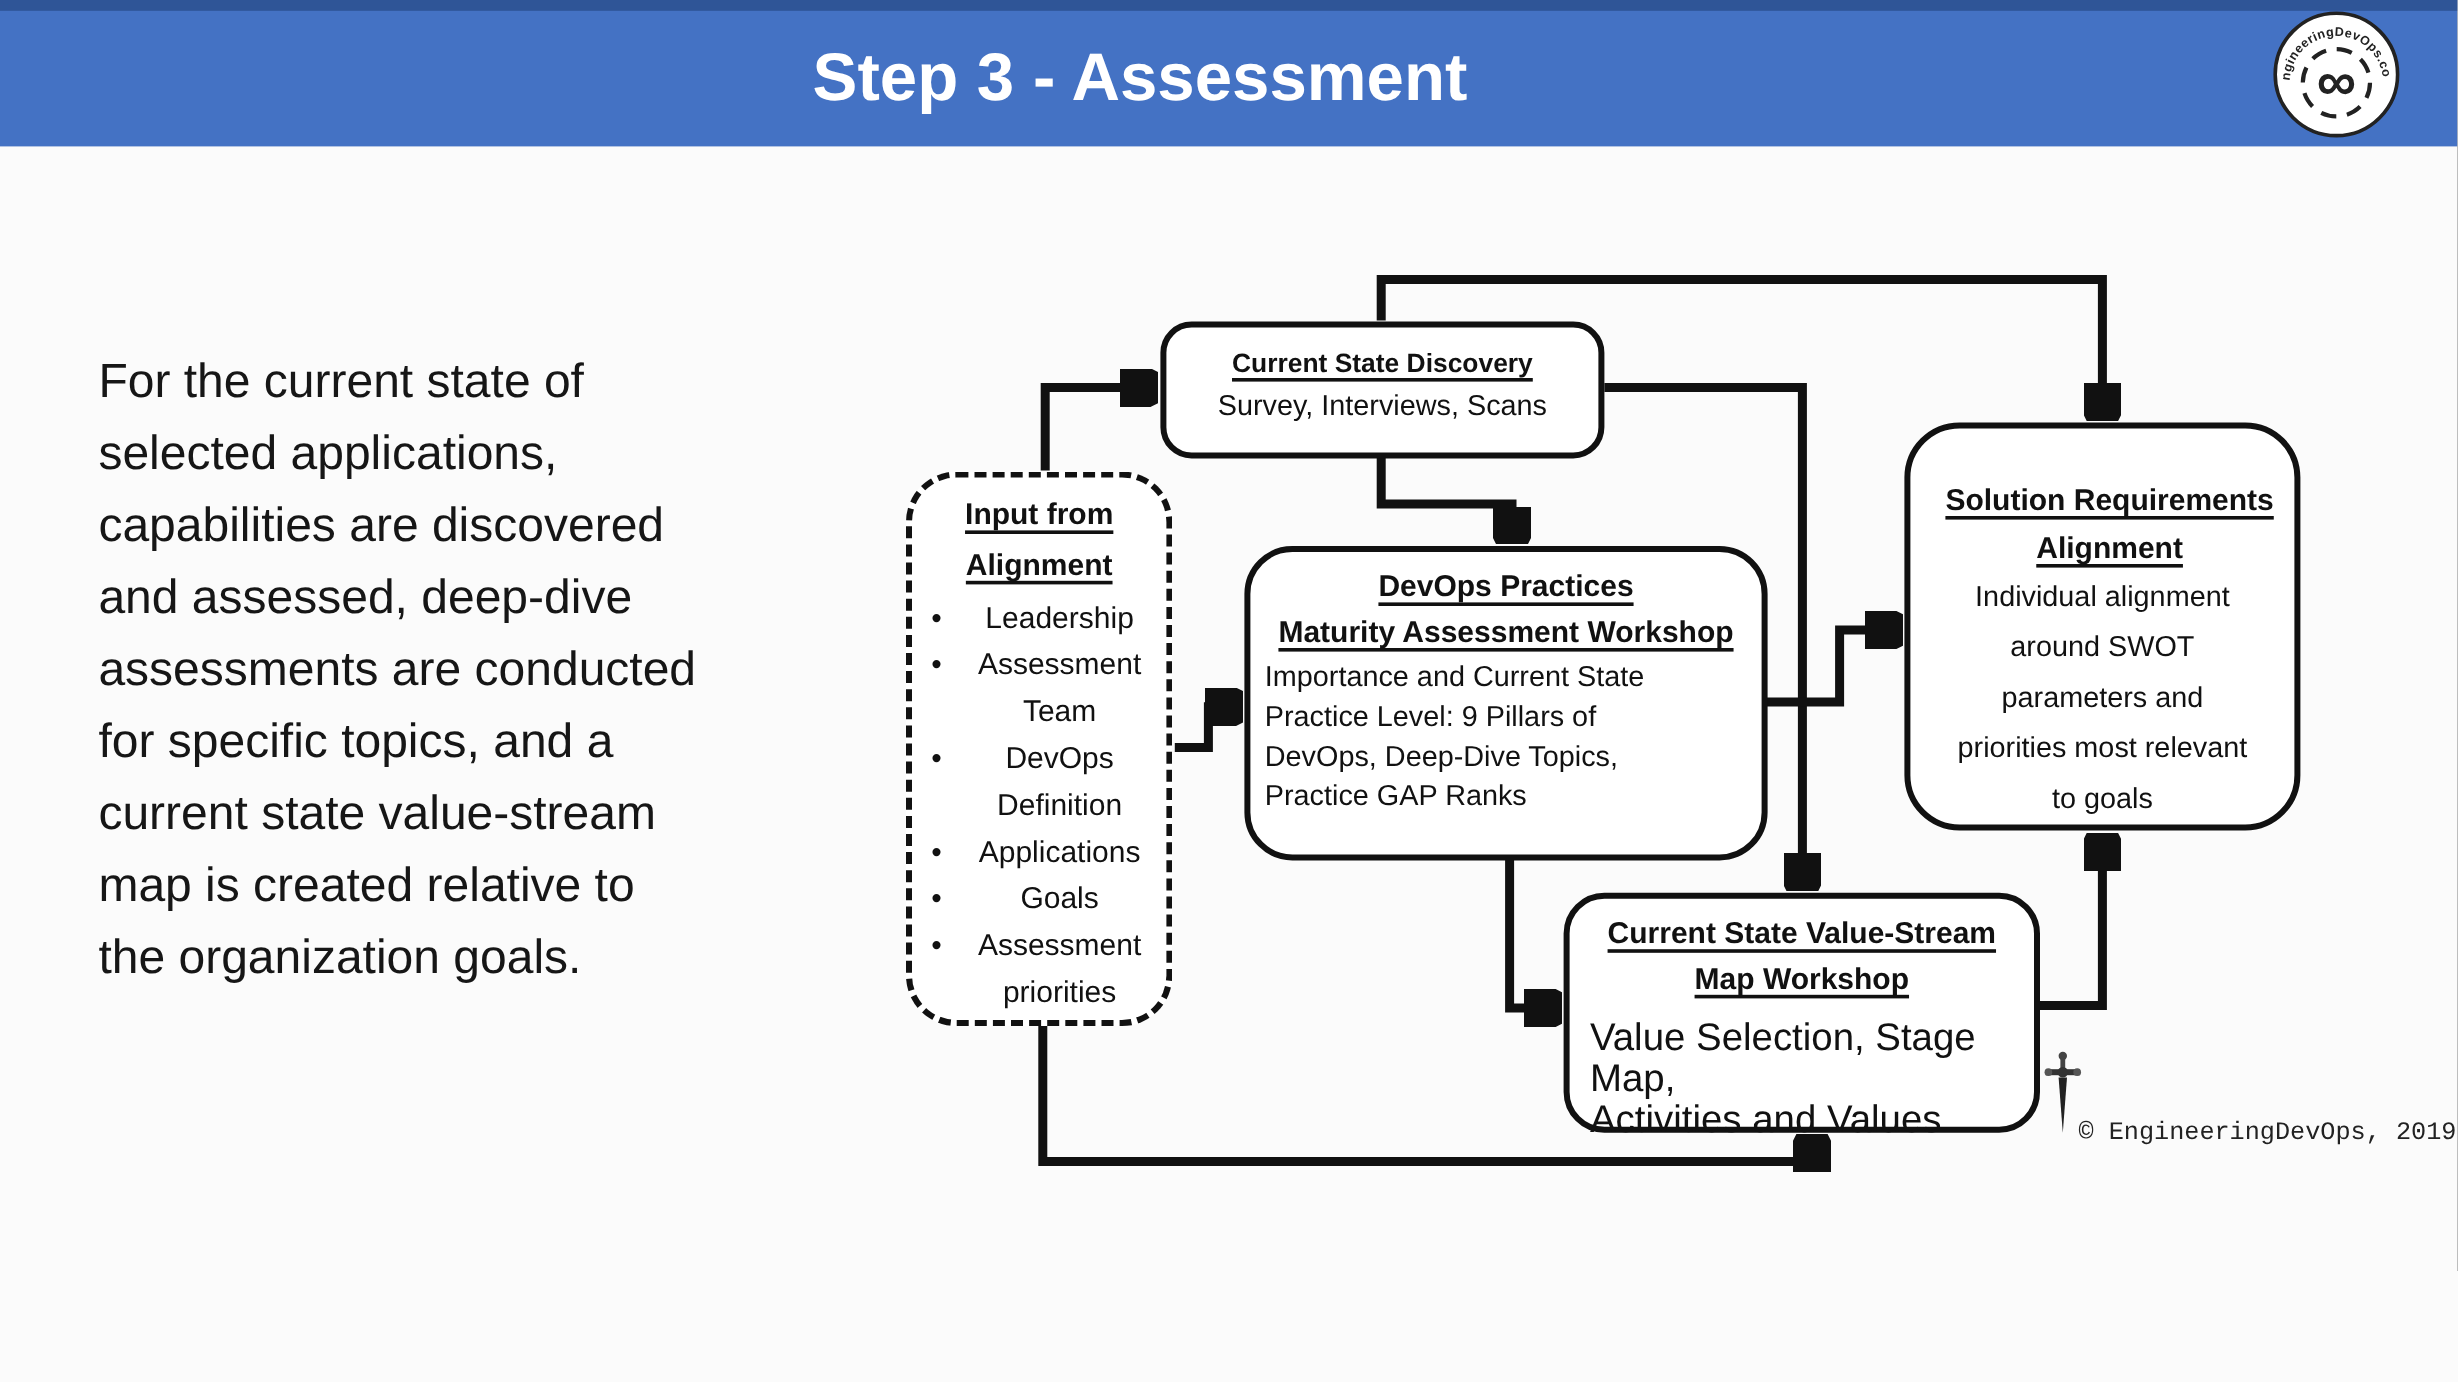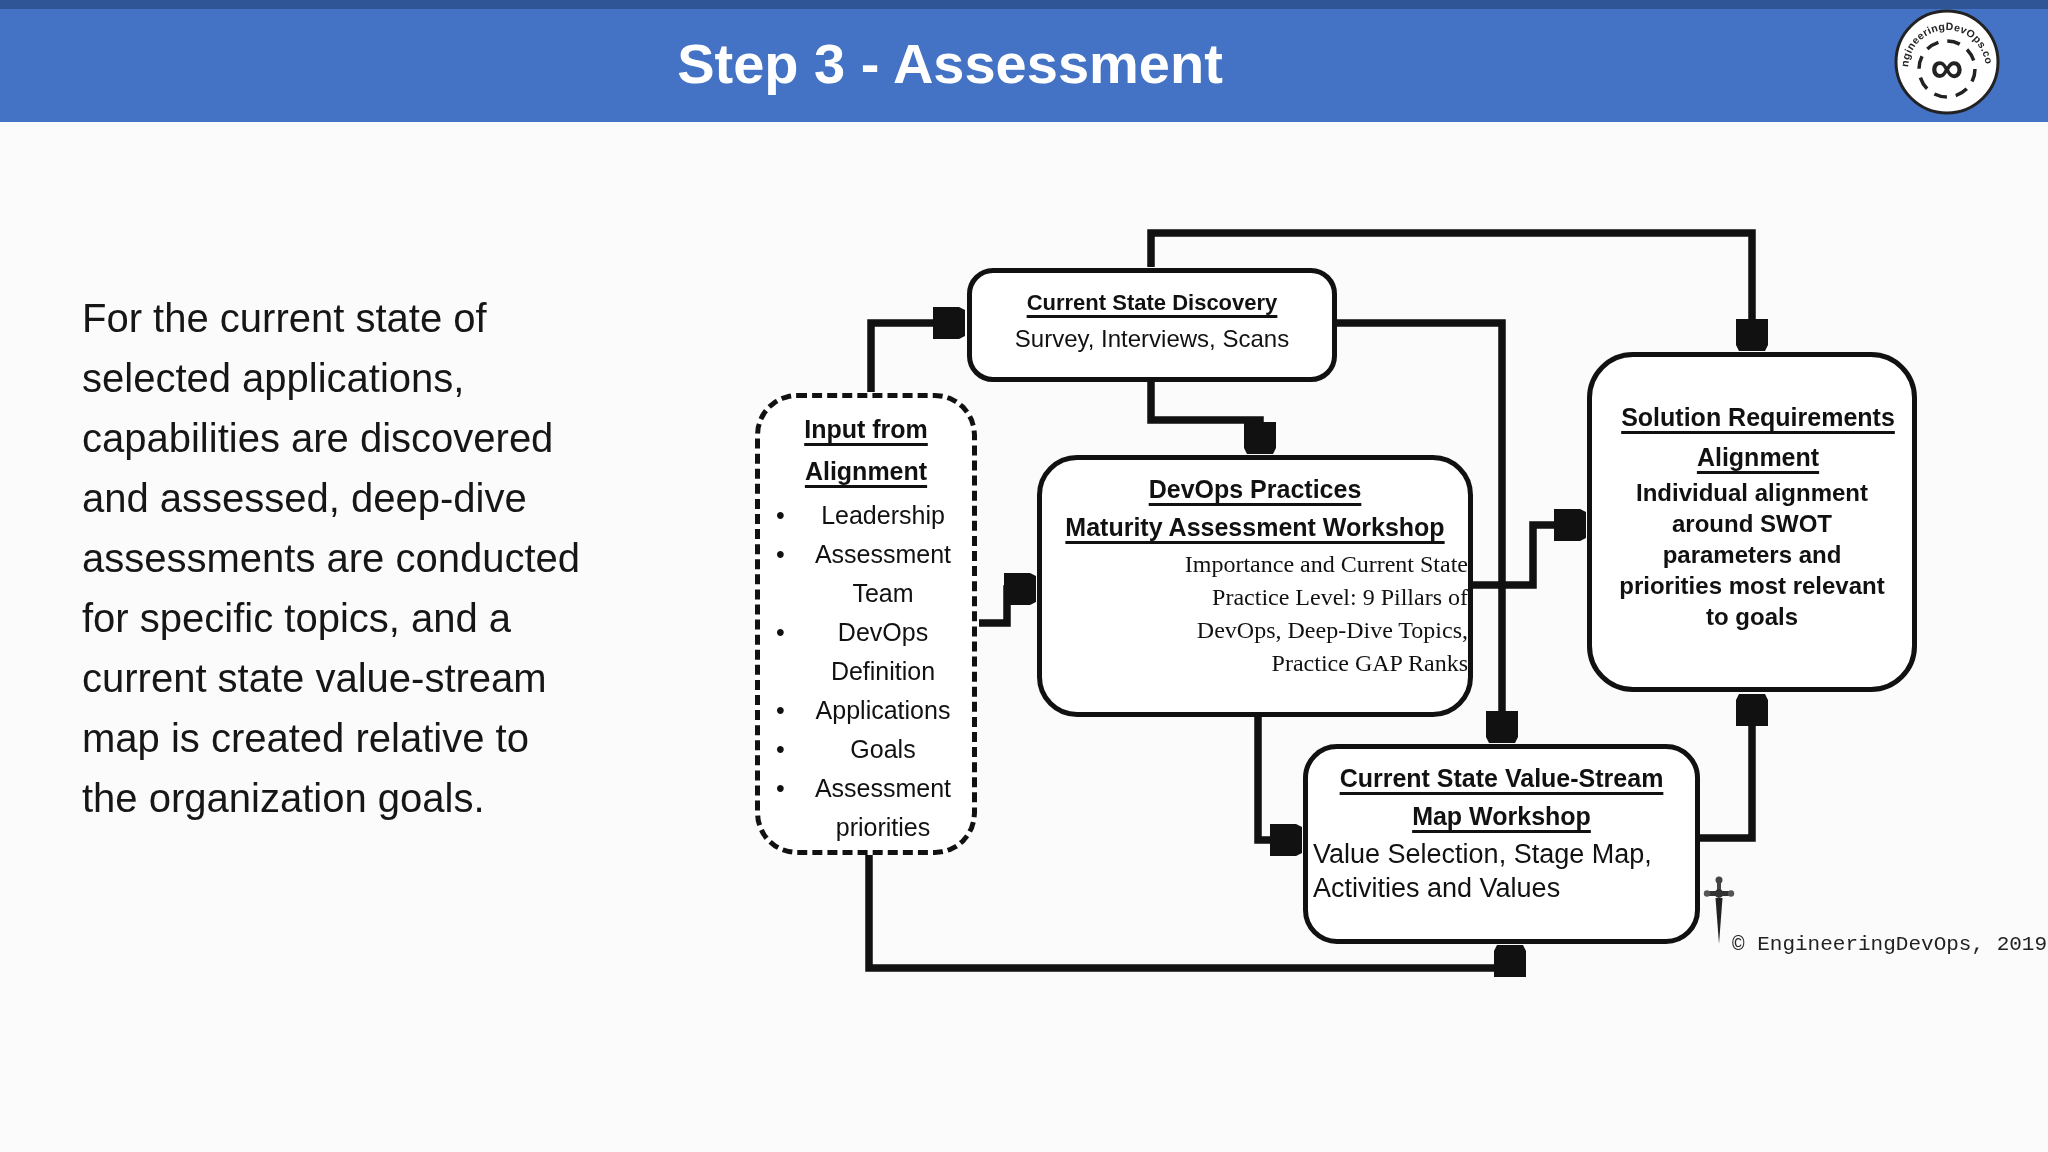--- a/index.html
+++ b/index.html
@@ -35,29 +35,29 @@
   .box-input{left:755px;top:393px;width:222px;height:462px;border:5px dashed var(--ink);
              border-radius:42px;padding-top:10px;}
   .box-input .box-title{font-size:25px;line-height:42px;}
   .input-list{margin:4px 0 0 0;padding:0 6px 0 24px;list-style:none;text-align:center;
               font-size:25px;line-height:39px;}
   .input-list li{position:relative;padding-left:16px;}
   .input-list li::before{content:"\2022";position:absolute;left:-8px;top:0;}
 
   .box-maturity{left:1037px;top:455px;width:436px;height:262px;border-radius:40px;padding-top:10px;}
   .box-maturity .box-title{font-size:25px;line-height:38px;}
-  .box-maturity .box-body{font-size:24px;line-height:33px;text-align:right;padding-left:12px;margin-top:2px;font-family:Liberation Serif, serif;}
+  .box-maturity .box-body{font-size:24px;line-height:33px;text-align:left;padding-left:12px;margin-top:2px;}
 
   .box-solution{left:1587px;top:352px;width:330px;height:340px;border-radius:46px;padding-top:40px;}
   .box-solution .box-title{font-size:25px;line-height:40px;padding-left:12px;}
-  .box-solution .box-body{font-size:24px;line-height:31px;font-weight:700;}
+  .box-solution .box-body{font-size:24px;line-height:42px;font-weight:400;}
 
   .box-vsm{left:1303px;top:744px;width:397px;height:200px;border-radius:34px;padding-top:10px;}
   .box-vsm .box-title{font-size:25px;line-height:38px;}
-  .box-vsm .box-body{font-size:27px;line-height:34px;text-align:left;padding-left:5px;margin-top:2px;}
+  .box-vsm .box-body{font-size:32px;line-height:34px;text-align:left;padding-left:17px;margin-top:12px;}
 
   
   .arrows{position:absolute;left:0;top:0;}
   .arrows path{fill:none;stroke:var(--ink);stroke-width:7.5;}
 
   
   .copyright{position:absolute;left:1732px;top:933px;font-size:21px;color:#222;font-family:Liberation Mono, monospace;}
   .sword{position:absolute;left:1702px;top:872px;}
 </style>
 </head>

